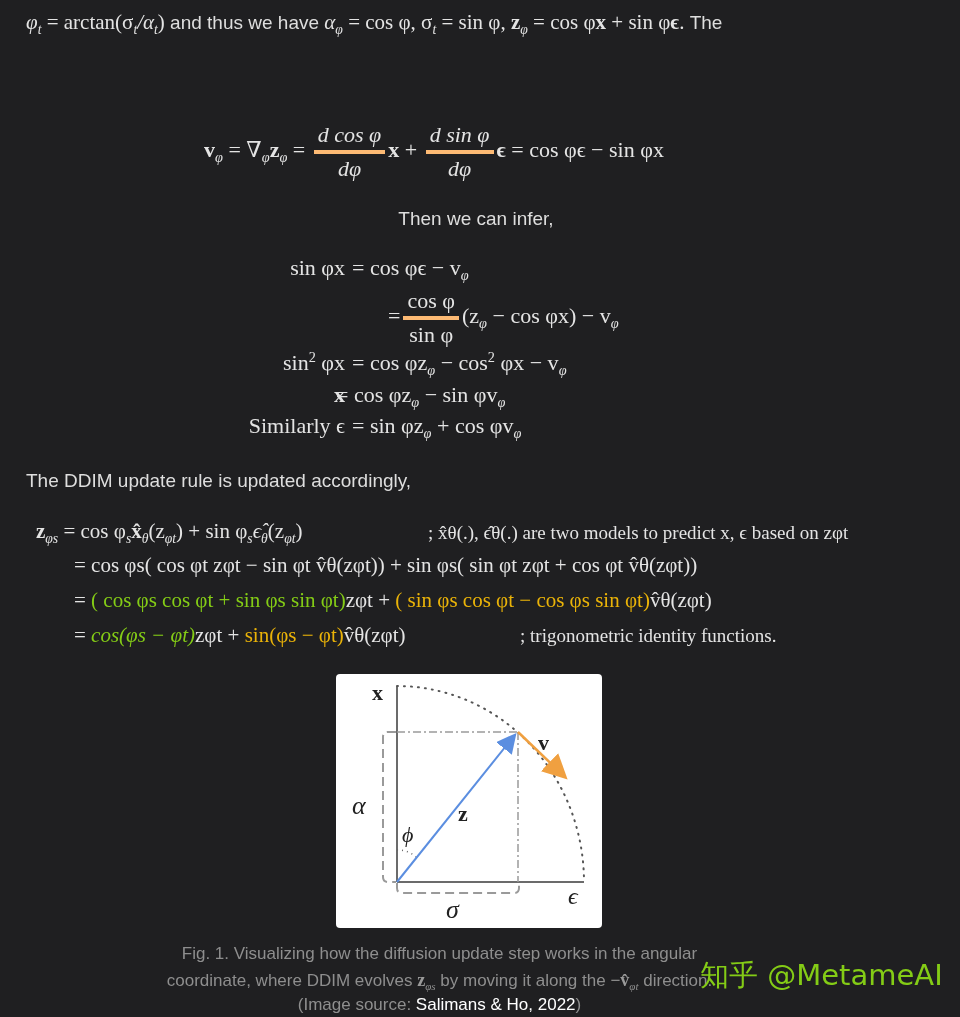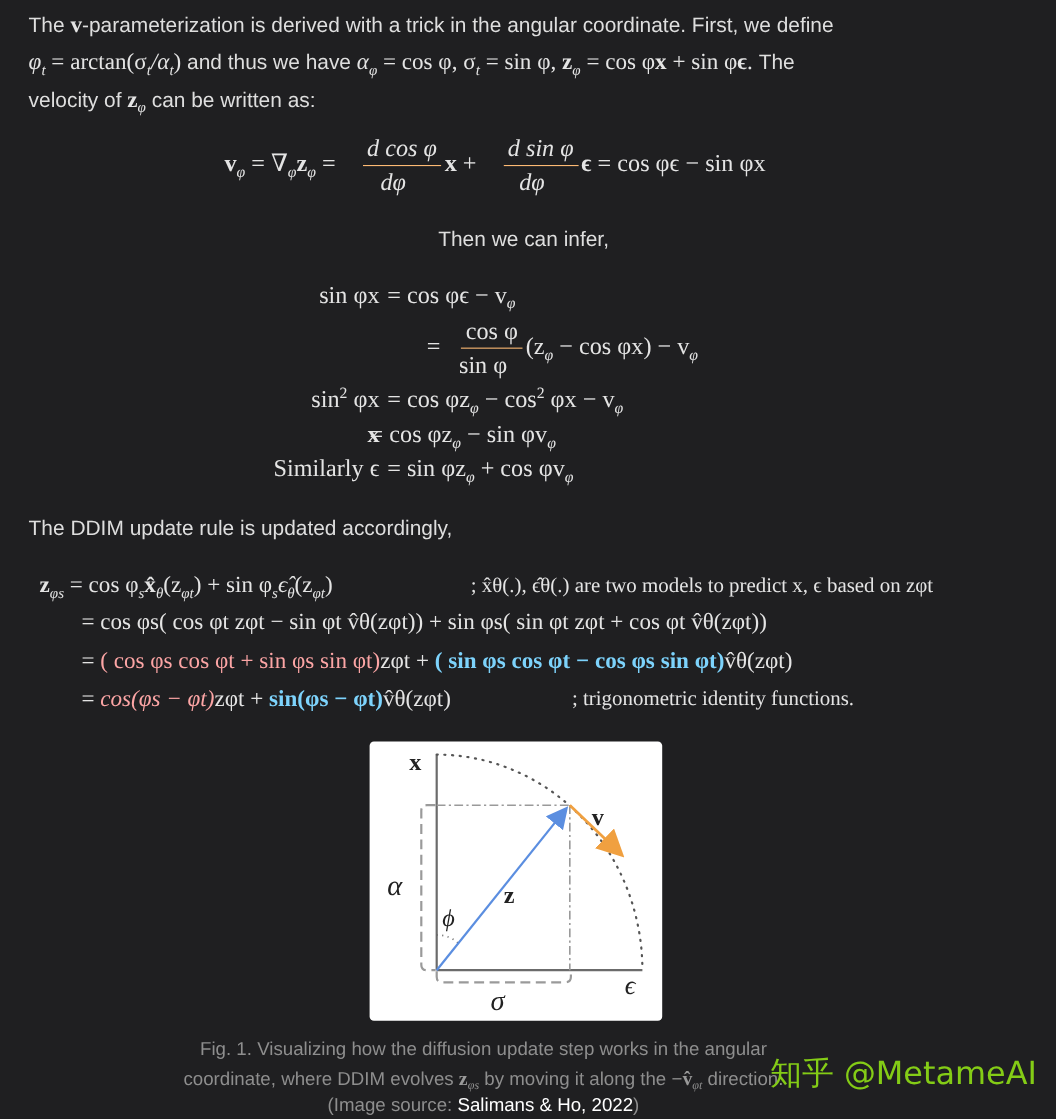--- a/index.html
+++ b/index.html
@@ -15,24 +15,24 @@
   }
   .m { font-family: "Liberation Serif", "DejaVu Serif", serif; font-size: 21px; color: #e4e4e4; }
   .mi { font-family: "Liberation Serif", "DejaVu Serif", serif; font-style: italic; }
   .b { font-weight: bold; font-style: normal; }
   sub, sup { font-size: 0.65em; line-height: 0; }
   .eqline {
     position: absolute; font-family: "Liberation Serif", "DejaVu Serif", serif;
     font-size: 22px; color: #e4e4e4; white-space: nowrap;
   }
   .frac { display: inline-flex; flex-direction: column; align-items: center; vertical-align: middle; margin: 0 3px; }
-  .frac .num { border-bottom: 1px solid #fdba74; padding: 0 4px 2px 4px; line-height: 26px; margin-left: 16px; }
+  .frac .num { border-bottom: 4px solid #fdba74; padding: 0 4px 2px 4px; line-height: 26px; }
   .frac .den { padding-top: 2px; line-height: 26px; }
-  .red { color: #fca5a5; }
-  .green { color: #7dd3fc; font-weight: bold; }
+  .red { color: #84cc16; }
+  .green { color: #eab308; }
   .note { font-size: 19px; }
   .figure {
     position: absolute; left: 336px; top: 674px; width: 266px; height: 254px;
     background: #ffffff; border-radius: 4px;
   }
   .caption {
     position: absolute; left: 0; width: 879px; text-align: center;
     font-size: 17px; line-height: 28px; color: #8e8e8e;
   }
   .caption a { color: #ffffff; }
@@ -40,27 +40,21 @@
     position: absolute; left: 700px; top: 956px;
     font-size: 29px; color: #84cc16; white-space: nowrap;
     font-family: "DejaVu Sans", sans-serif;
   }
 </style>
 </head>
 <body>
 
 <div class="para" style="top:6px;">
   <div>
-    <span>The </span><span class="m b">v</span><span>-parameterization is derived with a trick in the angular coordinate. First, we define</span>
-  </div>
-  <div>
     <span class="m"><span class="mi">φ</span><sub class="mi">t</sub><span> = arctan(σ</span><sub class="mi">t</sub><span class="mi">/α</span><sub class="mi">t</sub><span>)</span></span><span> and thus we have </span><span class="m"><span class="mi">α</span><sub class="mi">φ</sub><span> = cos φ, σ</span><sub class="mi">t</sub><span> = sin φ, </span><span class="b">z</span><sub class="mi">φ</sub><span> = cos φ</span><span class="b">x</span><span> + sin φ</span><span class="b">ϵ</span><span>.</span></span><span> The</span>
-  </div>
-  <div>
-    <span>velocity of </span><span class="m"><span class="b">z</span><sub class="mi">φ</sub></span><span> can be written as:</span>
   </div>
 </div>
 
 <div class="eqline" style="left:204px; top:122px;">
   <span class="b">v</span><sub class="mi">φ</sub><span> = ∇</span><sub class="mi">φ</sub><span class="b">z</span><sub class="mi">φ</sub><span> = </span><span class="frac">
       <span class="num mi">d cos φ</span>
       <span class="den mi">dφ</span>
     </span><span class="b">x</span><span> + </span><span class="frac">
       <span class="num mi">d sin φ</span>
       <span class="den mi">dφ</span>

